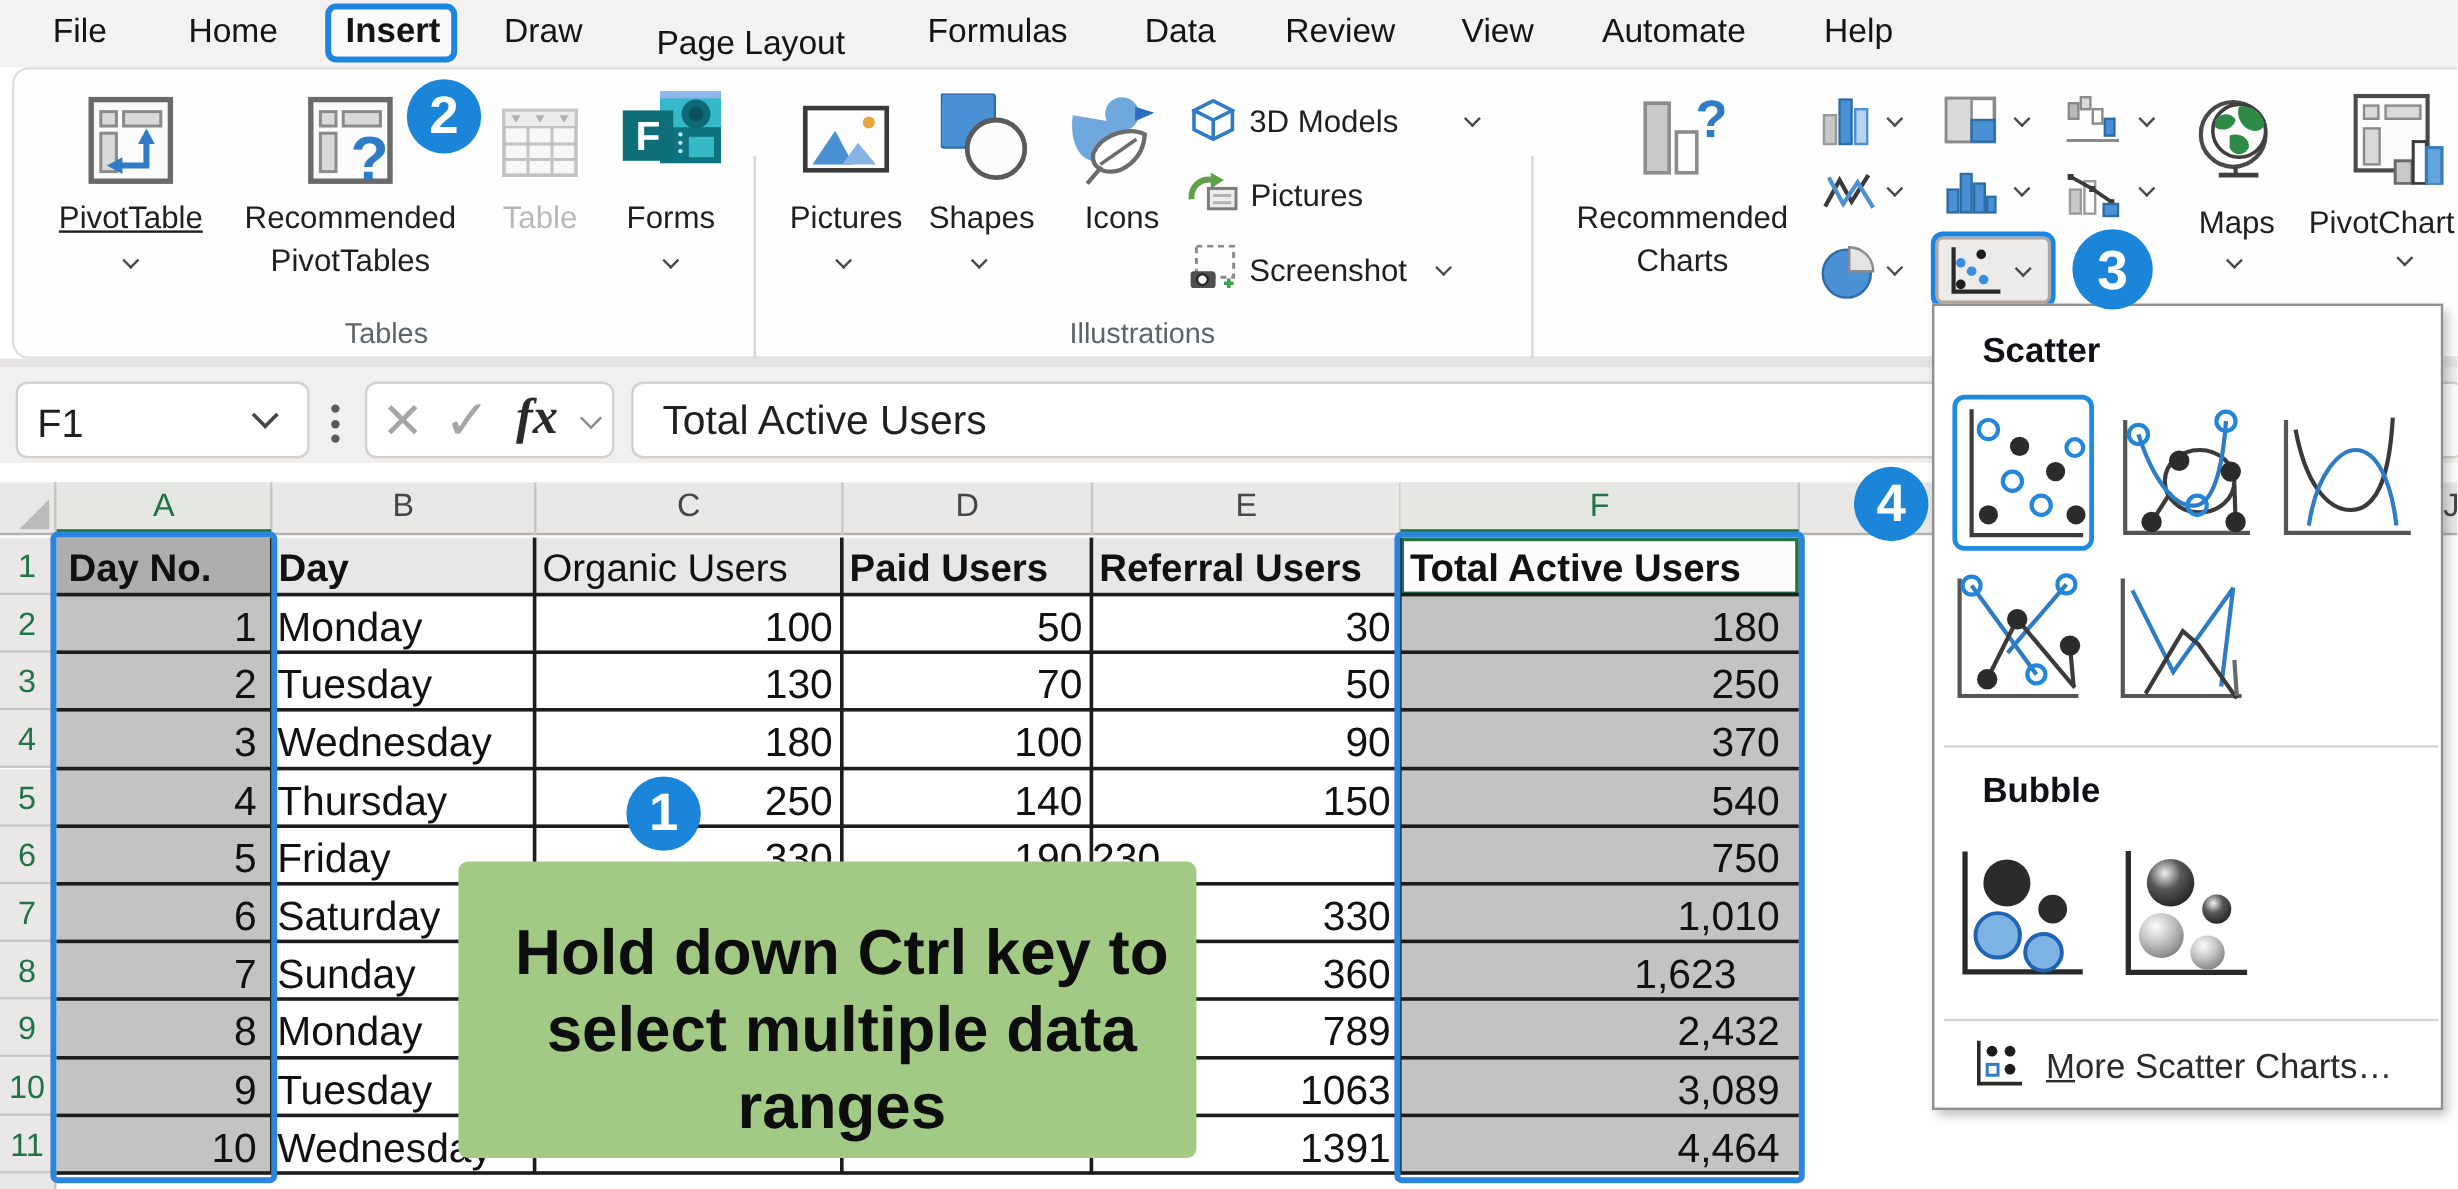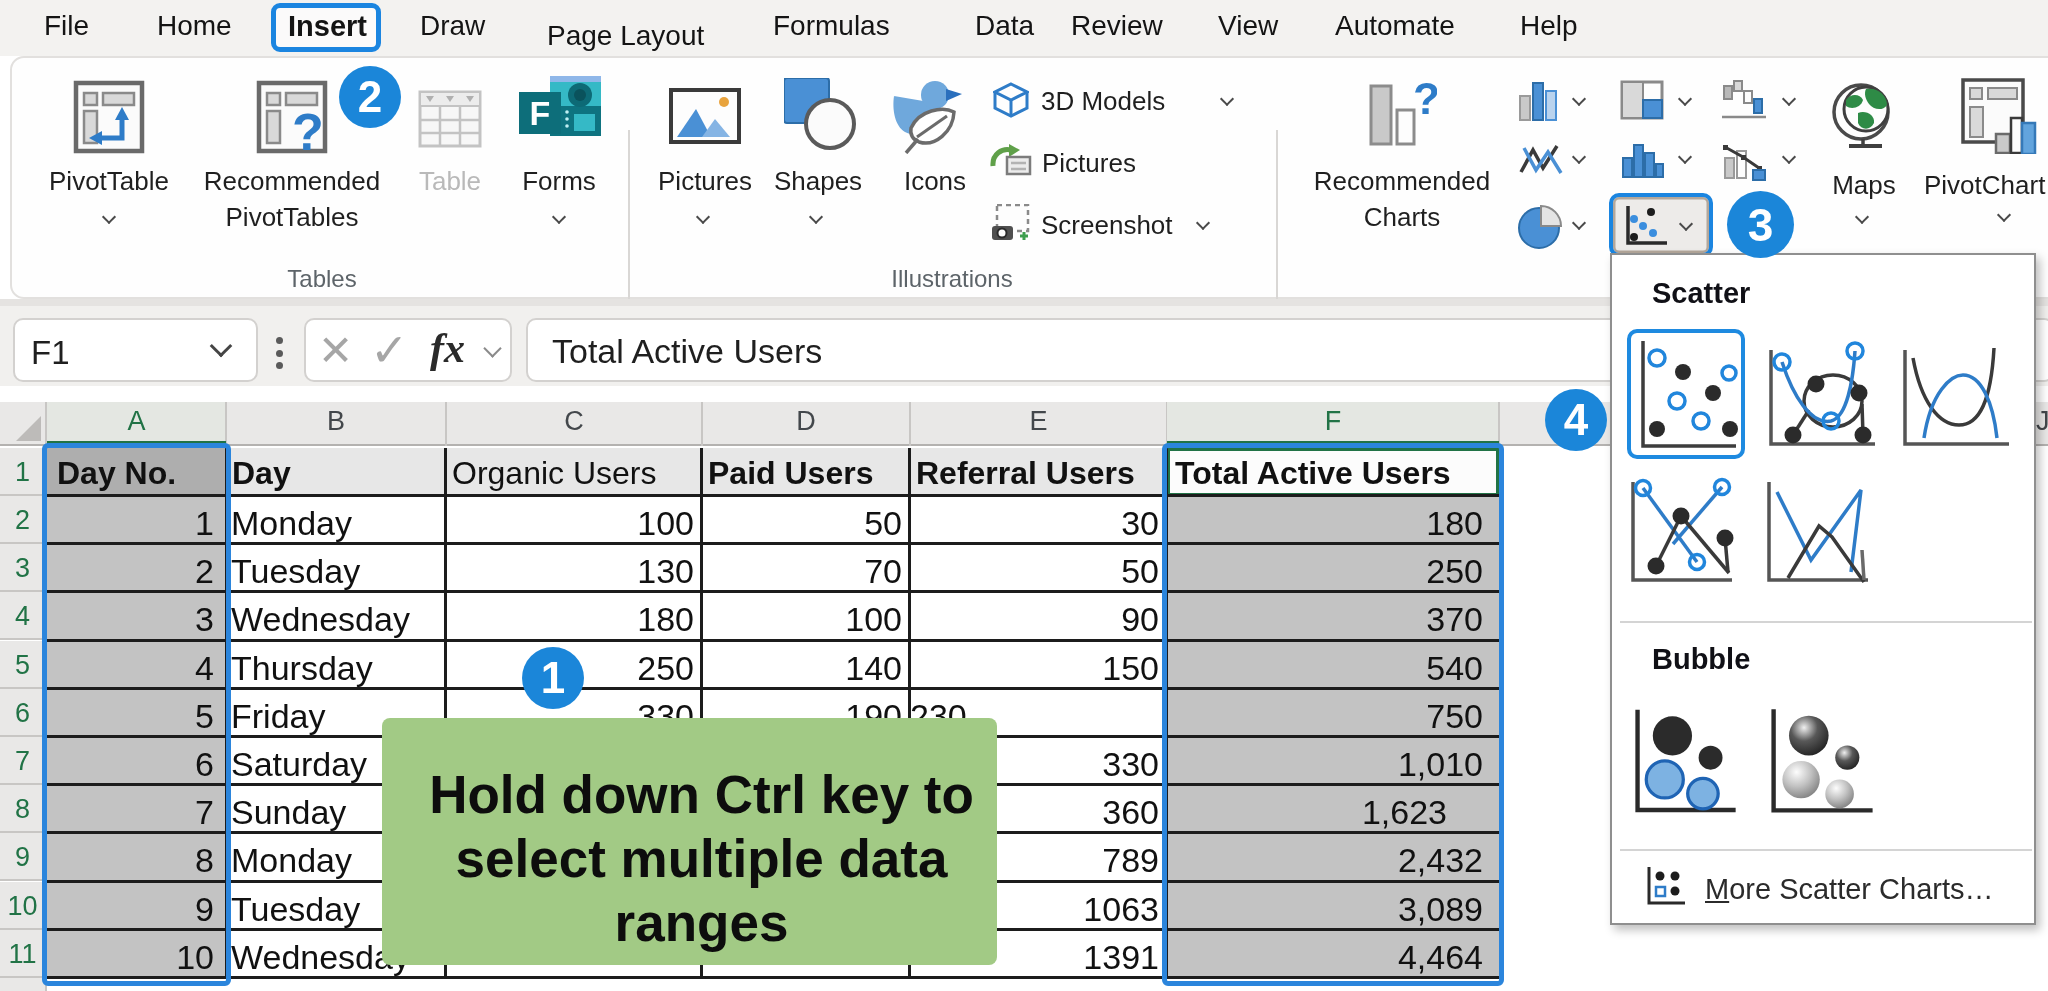--- a/index.html
+++ b/index.html
@@ -17,42 +17,42 @@
 <body>
 
 <div class="ab" id="tabbar" style="left:0;top:0;width:2048px;height:56px;background:#f3f2f0;">
   <div class="ab" style="left:44px;top:10px;font-size:28px;color:#141414;">File</div>
   <div class="ab" style="left:157px;top:10px;font-size:28px;color:#141414;">Home</div>
   <div class="ab" style="left:271px;top:3px;width:110px;height:49px;border:5px solid #1b85e0;border-radius:9px;background:#fbfafa;"></div>
   <div class="ab" style="left:288px;top:10px;font-size:29px;font-weight:bold;color:#141414;">Insert</div>
   <div class="ab" style="left:420px;top:10px;font-size:28px;color:#141414;">Draw</div>
   <div class="ab" style="left:547px;top:10px;font-size:28px;color:#141414;margin-top:10px;">Page Layout</div>
   <div class="ab" style="left:773px;top:10px;font-size:28px;color:#141414;">Formulas</div>
-  <div class="ab" style="left:954px;top:10px;font-size:28px;color:#141414;margin-left:21px;">Data</div>
+  <div class="ab" style="left:954px;top:10px;font-size:28px;color:#141414;">Data</div>
   <div class="ab" style="left:1071px;top:10px;font-size:28px;color:#141414;">Review</div>
   <div class="ab" style="left:1218px;top:10px;font-size:28px;color:#141414;">View</div>
   <div class="ab" style="left:1335px;top:10px;font-size:28px;color:#141414;">Automate</div>
   <div class="ab" style="left:1520px;top:10px;font-size:28px;color:#141414;">Help</div>
 </div>
 
 <div class="ab" id="ribbon" style="left:10px;top:56px;width:2060px;height:243px;background:#fefefe;border:2px solid #e2e0de;border-radius:14px;">
 
   <div class="vsep" style="left:616px;"></div>
   <div class="vsep" style="left:1264px;"></div>
 
   <div class="ab" style="left:61px;top:22px;width:72px;height:74px;" id="ic-pivottable"><svg width="72" height="74" viewBox="0 0 72 74">
 <rect x="3" y="3" width="66" height="68" fill="#fbfbfb" stroke="#6a6a6a" stroke-width="4.5"></rect>
 <rect x="11" y="13" width="13" height="12" fill="#d9d9d9" stroke="#8a8a8a" stroke-width="2.5"></rect>
 <rect x="30" y="13" width="31" height="12" fill="#d9d9d9" stroke="#8a8a8a" stroke-width="2.5"></rect>
 <rect x="11" y="31" width="13" height="32" fill="#d9d9d9" stroke="#8a8a8a" stroke-width="2.5"></rect>
 <path d="M28,58 H49 V38" fill="none" stroke="#2e7cc8" stroke-width="5"></path>
 <polygon points="49,27 42,40 56,40" fill="#2e7cc8"></polygon>
 <polygon points="16,58 29,51 29,65" fill="#2e7cc8"></polygon>
 </svg></div>
-  <div class="lbl" style="left:22px;top:108px;width:150px;">PivotTable</div>
+  <div class="lbl" style="left:22px;top:108px;width:150px;text-decoration:underline;">PivotTable</div>
   <div class="cvs" style="left:92px;top:154px;"></div>
 
   <div class="ab" style="left:244px;top:22px;width:72px;height:74px;" id="ic-recpivot"><svg width="72" height="74" viewBox="0 0 72 74">
 <rect x="3" y="3" width="66" height="68" fill="#fbfbfb" stroke="#6a6a6a" stroke-width="4.5"></rect>
 <rect x="11" y="13" width="13" height="12" fill="#d9d9d9" stroke="#8a8a8a" stroke-width="2.5"></rect>
 <rect x="30" y="13" width="31" height="12" fill="#d9d9d9" stroke="#8a8a8a" stroke-width="2.5"></rect>
 <rect x="11" y="31" width="13" height="32" fill="#d9d9d9" stroke="#8a8a8a" stroke-width="2.5"></rect>
 <text x="36" y="70" font-family="Liberation Sans" font-size="52" font-weight="bold" fill="#2e7cc8">?</text>
 </svg></div>
   <div class="lbl" style="left:190px;top:108px;width:180px;">Recommended</div>

